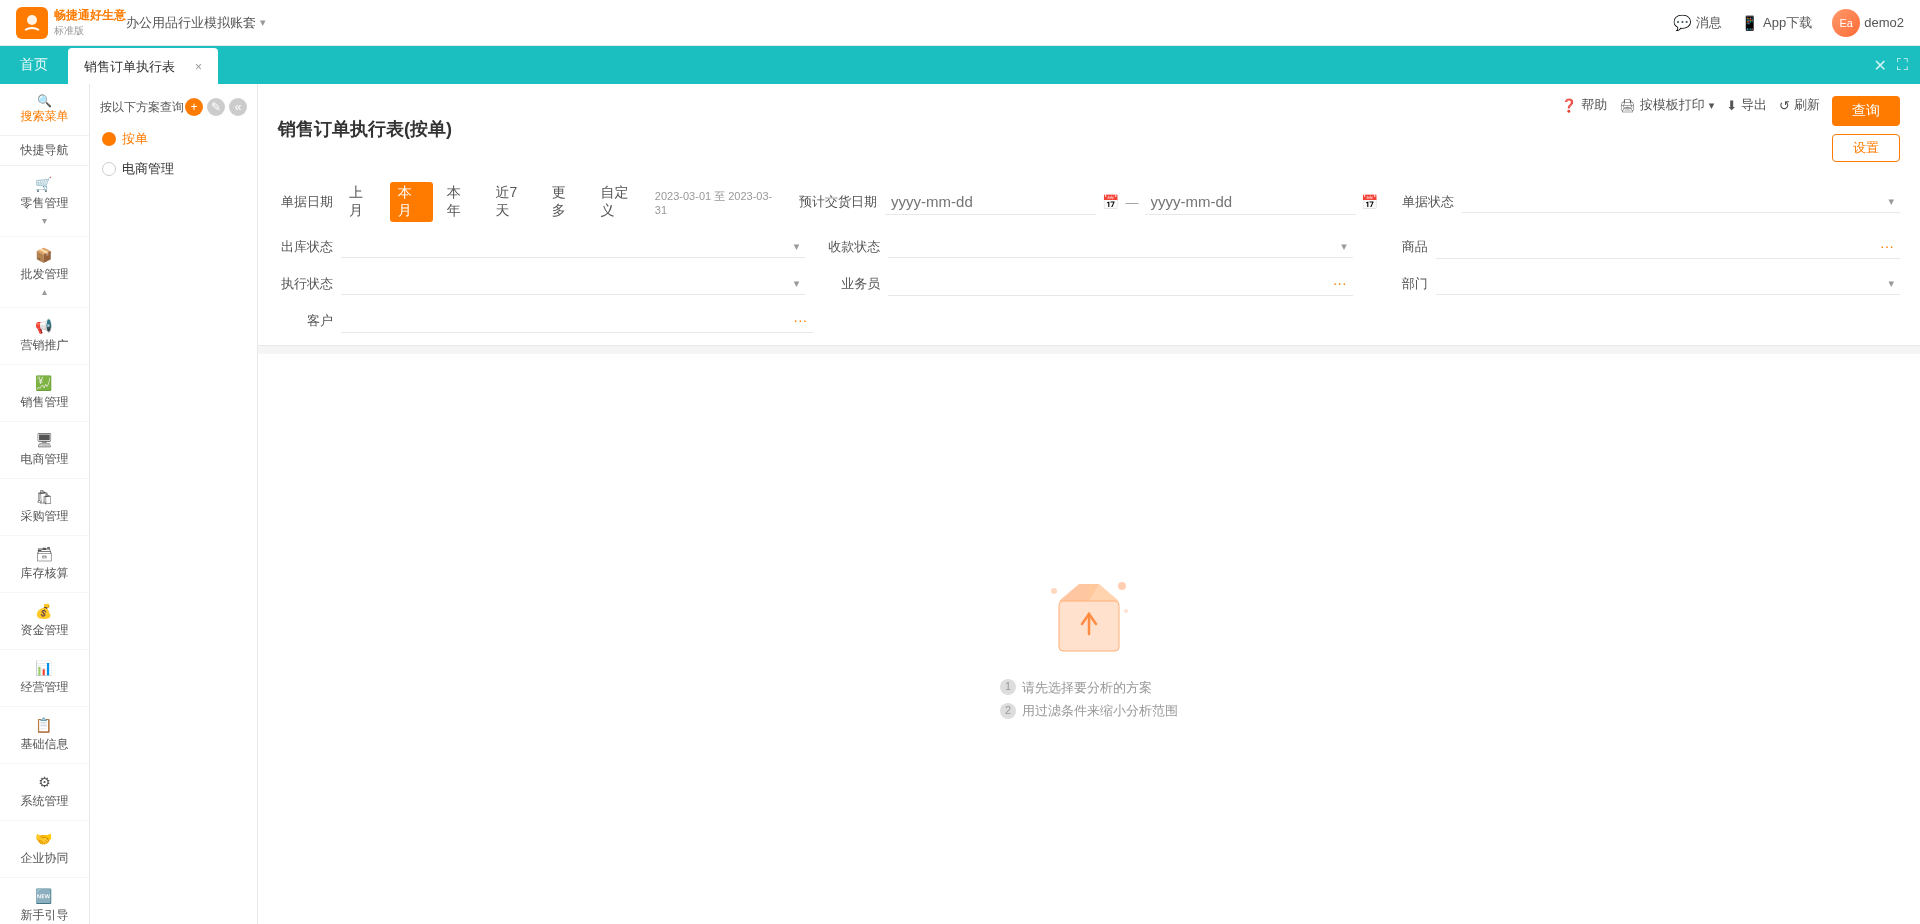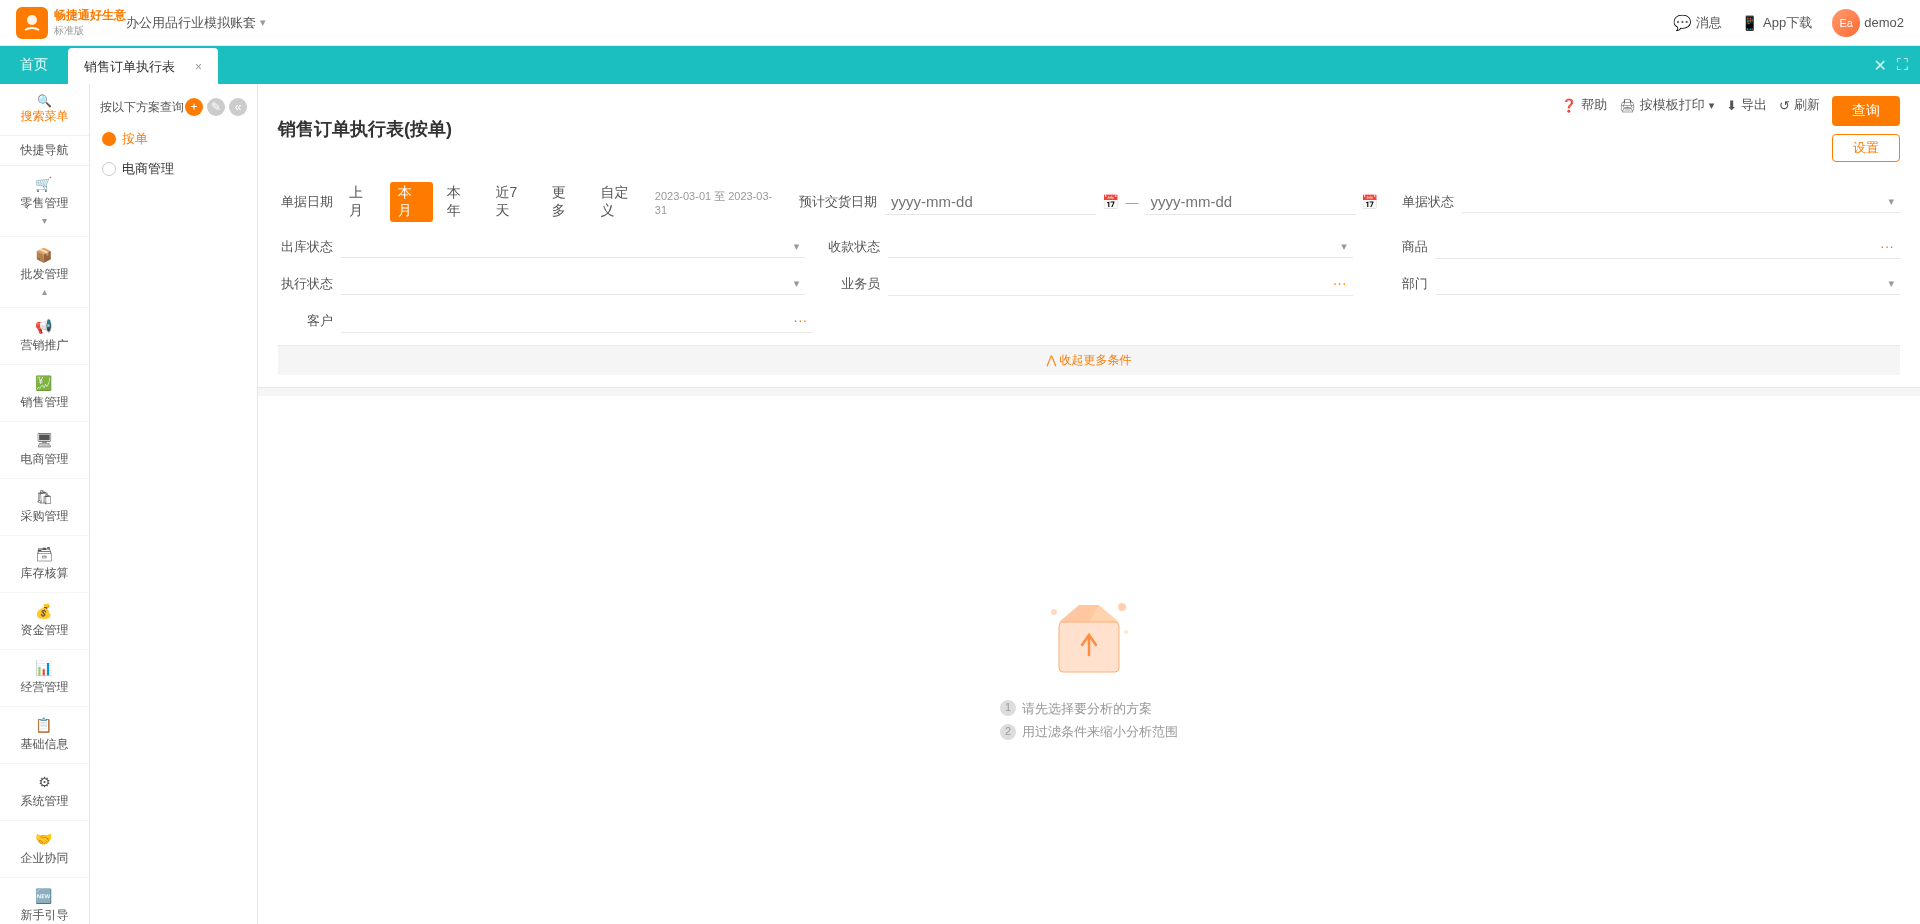--- a/index.html
+++ b/index.html
@@ -722,24 +722,20 @@
           <div class="filter-row">
             <div class="filter-field" style="max-width:33%;">
               <span class="filter-label">客户</span>
               <div class="filter-input-with-icon">
                 <input class="filter-input" style="border: none; padding: 0px;">
                 <span class="ellipsis-btn">···</span>
               </div>
             </div>
           </div>
 
-          <div class="collapse-bar">
-            <span>⋀ </span>
-            <span>收起更多条件</span>
-          </div>
         </div>
 
         <div class="empty-state">
           <div class="empty-content">
 
             <svg width="110" height="110" viewBox="0 0 110 110">
 
               <rect x="25" y="45" width="60" height="50" rx="4" fill="#ffd4b8" opacity="0.7"></rect>
 
               <path d="M25 45 L45 28 L65 28 L55 45 Z" fill="#ffb98a" opacity="0.8"></path>

